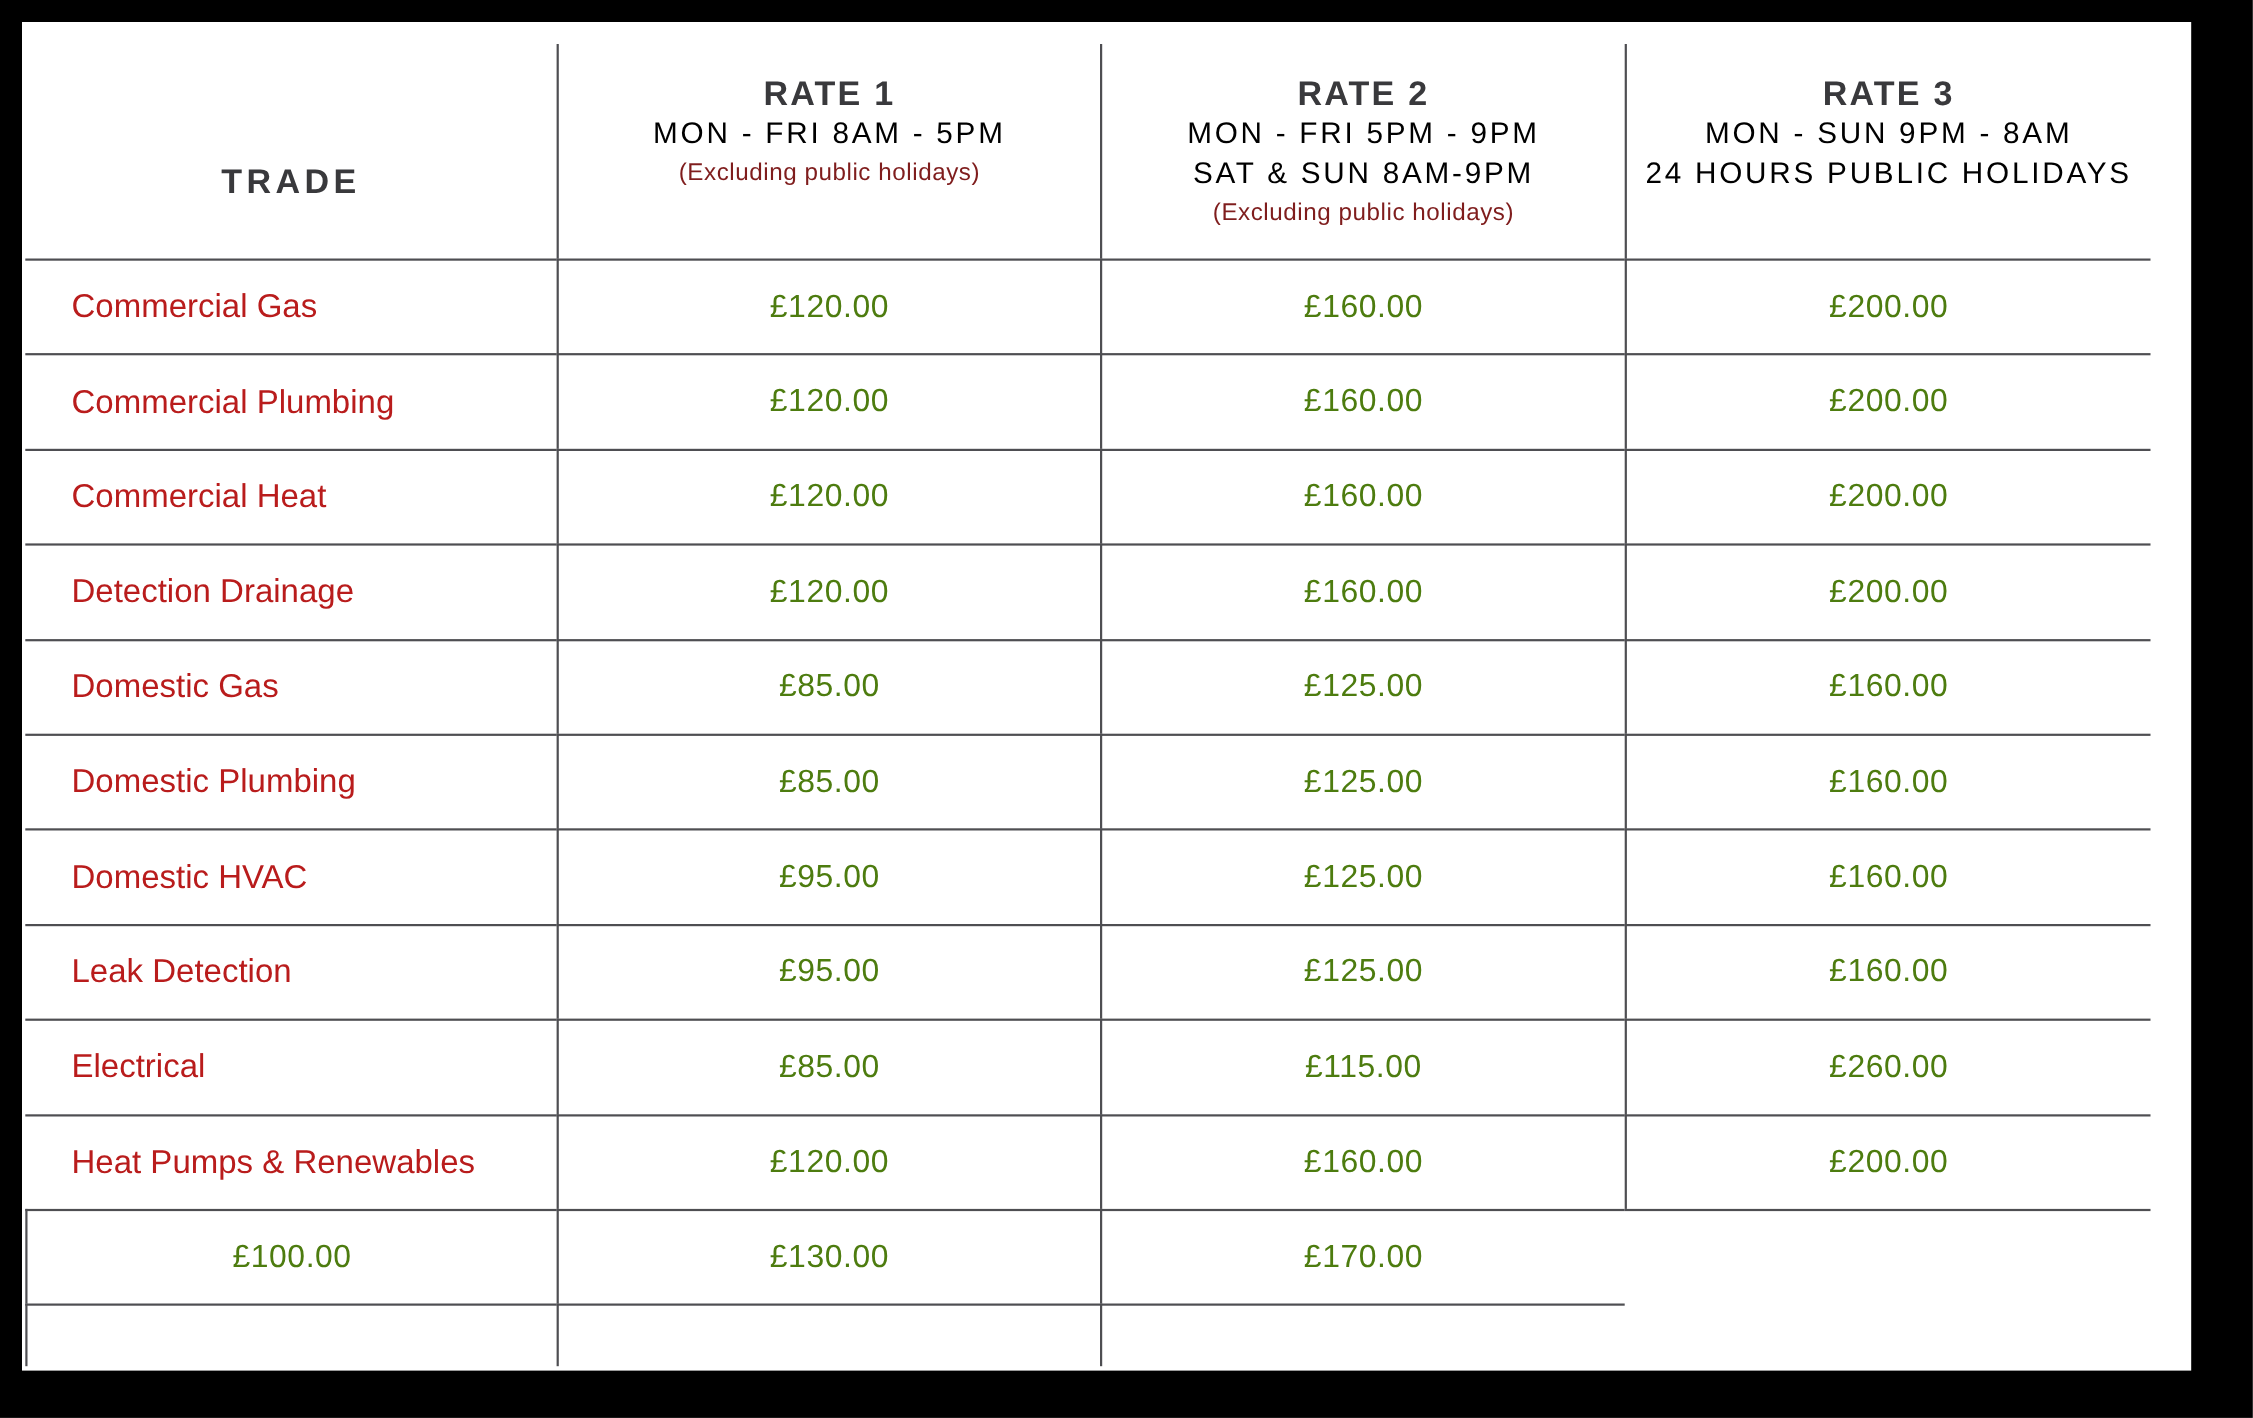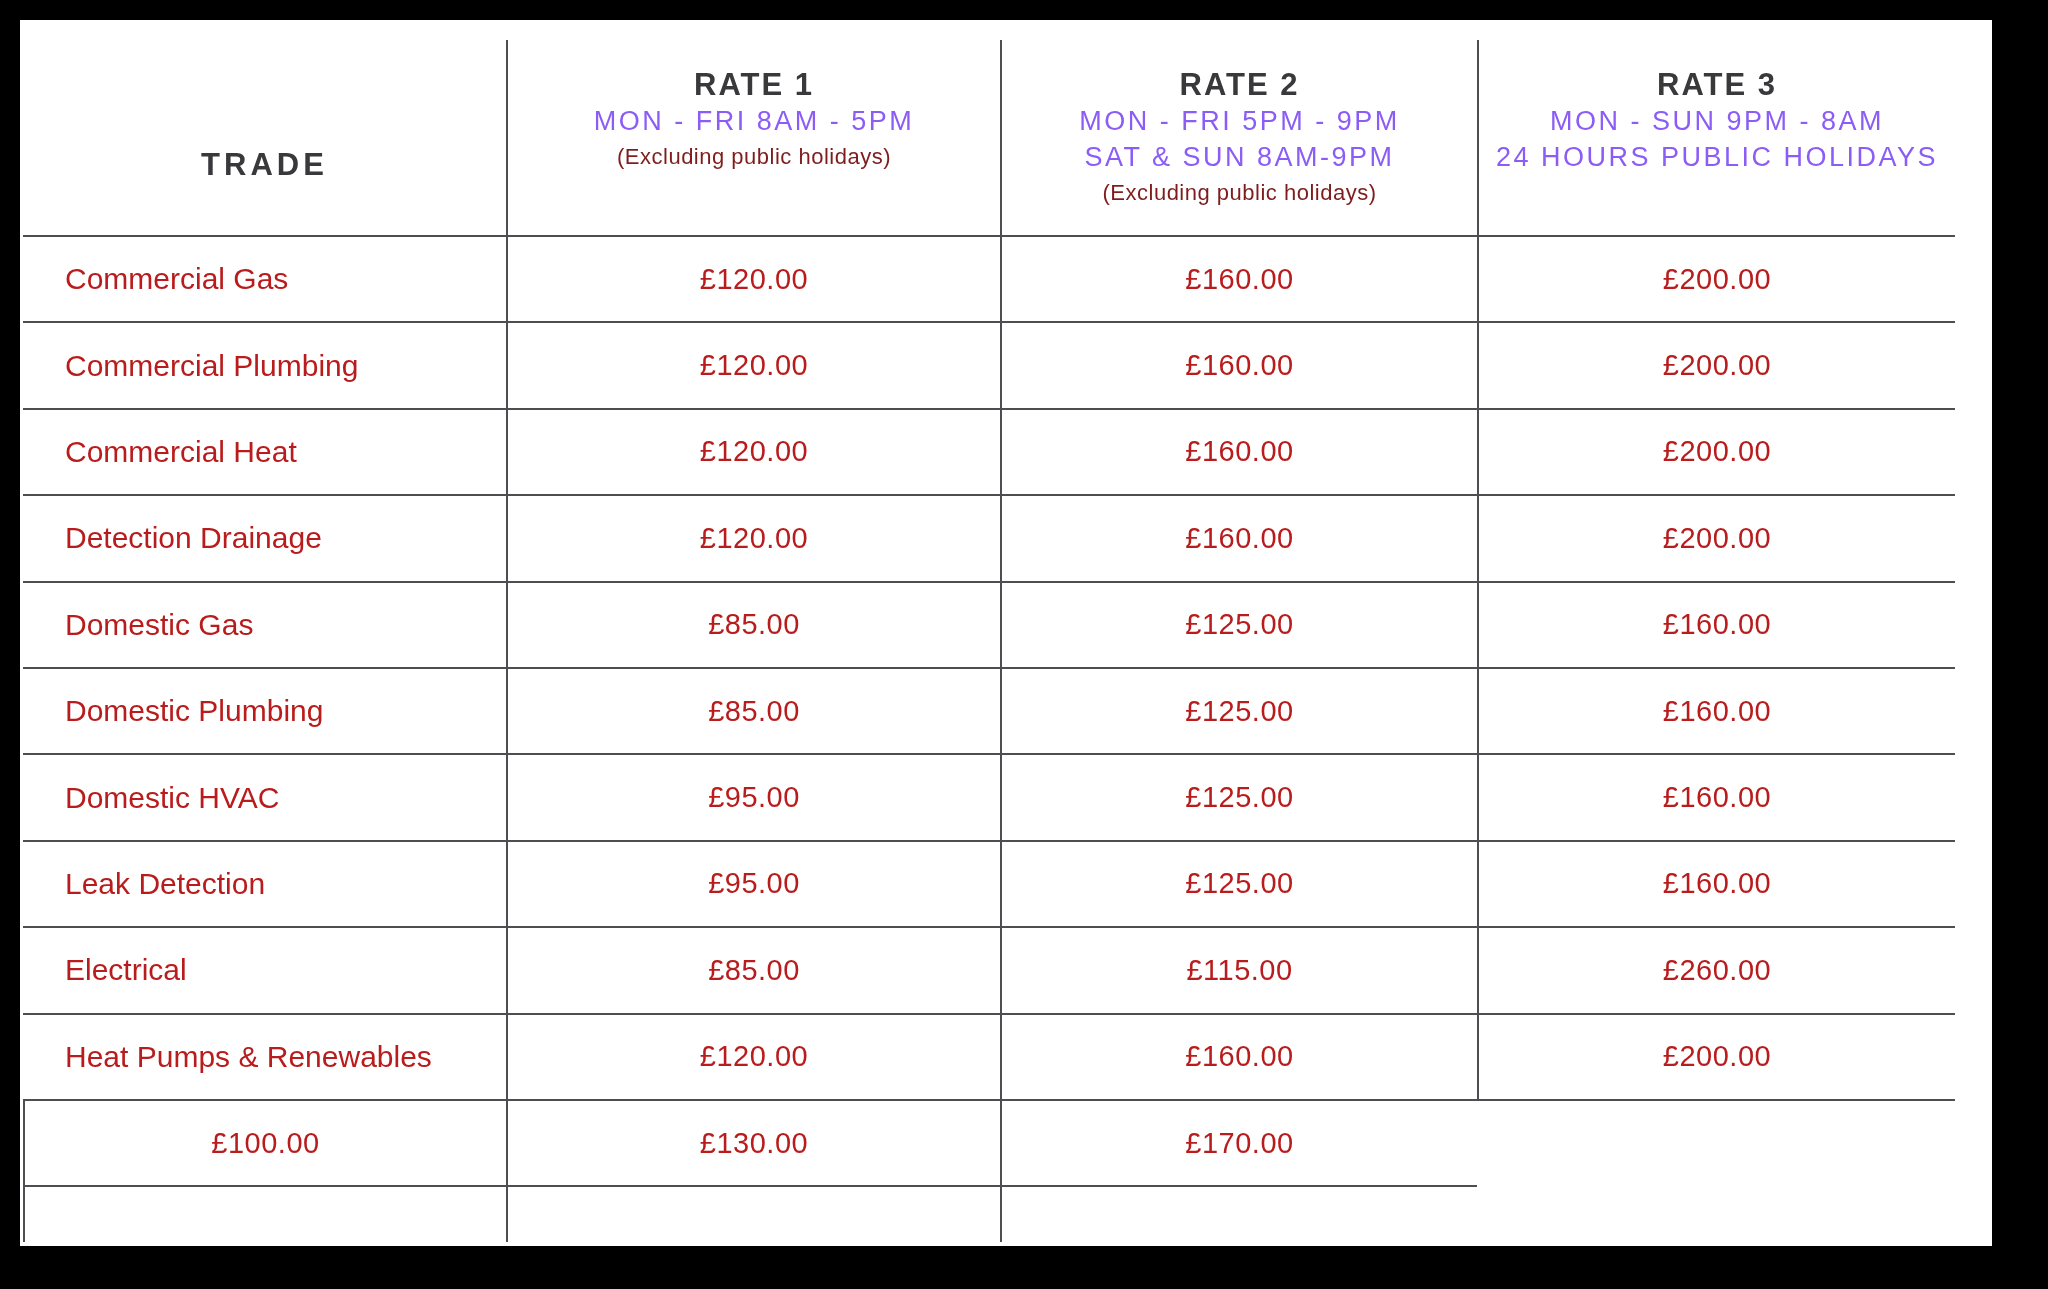--- a/index.html
+++ b/index.html
@@ -41,39 +41,39 @@
     line-height:36px;
   }
   .hcell.trade-hcell{padding-top:107px;}
   .htitle{
     font-size:31px;font-weight:700;letter-spacing:2px;
     color:#39393c;
   }
   .trade-hcell .htitle{letter-spacing:4px;}
   .hsched{
     font-size:27px;font-weight:400;letter-spacing:2.5px;
-    color:#8b5cf6;
+    color:#000000;
     white-space:nowrap;
   }
   .hnote{
     font-size:22px;font-weight:400;letter-spacing:0.5px;
     color:#7f1d1d;
   }
 
   
   .tcell{
     align-items:center;
     justify-content:flex-start;
     padding-left:42px;
     font-size:30px;color:#b91c1c;
   }
   .pcell{
     align-items:center;
     justify-content:center;
-    font-size:29px;color:#b91c1c;letter-spacing:0.5px;
+    font-size:29px;color:#4d7c0f;letter-spacing:0.5px;
   }
 </style>
 </head>
 <body>
 
 <div class="card">
   <div class="grid">
 
     <div class="cell hcell trade-hcell">
       <div class="htitle">TRADE</div>

